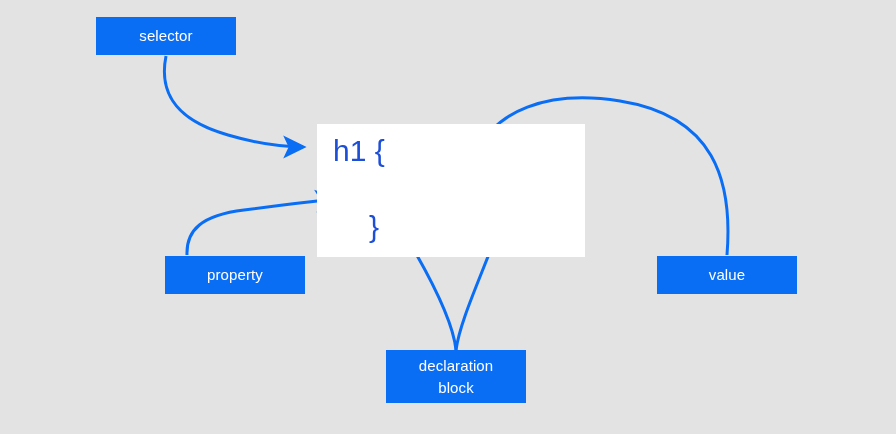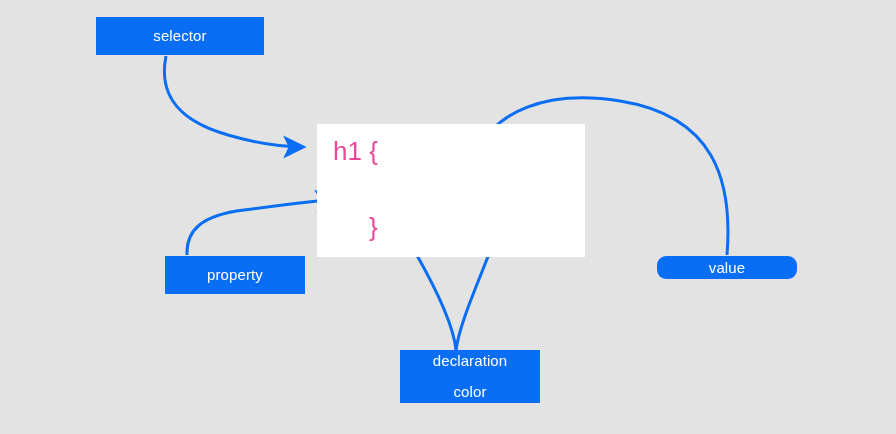--- a/index.html
+++ b/index.html
@@ -37,59 +37,57 @@
     text-align: center;
     font-size: 15px;
     line-height: 22px;
     letter-spacing: 0.1px;
     box-sizing: border-box;
     z-index: 3;
   }
   #box-selector {
     left: 96px;
     top: 17px;
-    width: 168px;
+    width: 140px;
     height: 38px;
   }
   #box-property {
     left: 117px;
     top: 256px;
     width: 140px;
     height: 38px;
     margin-left: 48px;
   }
   #box-value {
     left: 657px;
     top: 256px;
     width: 140px;
-    height: 23px;
-    border-radius: 9px;
+    height: 38px;
   }
   #box-declaration {
-    left: 400px;
+    left: 386px;
     top: 350px;
     width: 140px;
     height: 53px;
     flex-direction: column;
-    justify-content: space-between;
   }
   #code-block {
     position: absolute;
     left: 317px;
     top: 124px;
     width: 268px;
     height: 133px;
     background: #ffffff;
     z-index: 2;
     box-sizing: border-box;
   }
   .code-line {
     position: absolute;
-    color: #ec4899;
-    font-size: 26px;
+    color: #1d4ed8;
+    font-size: 30px;
     line-height: 30px;
     white-space: pre;
     font-family: "Liberation Sans", sans-serif;
   }
   #code-line-1 {
     left: 16px;
     top: 12px;
   }
   #code-line-2 {
     left: 54px;
@@ -135,16 +133,16 @@
   <div class="label-box" id="box-property">
     <span>property</span>
   </div>
 
   <div class="label-box" id="box-value">
     <span>value</span>
   </div>
 
   <div class="label-box" id="box-declaration">
     <span>declaration</span>
-    <span>color</span>
+    <span>block</span>
   </div>
 
 </div>
 
 </body></html>

